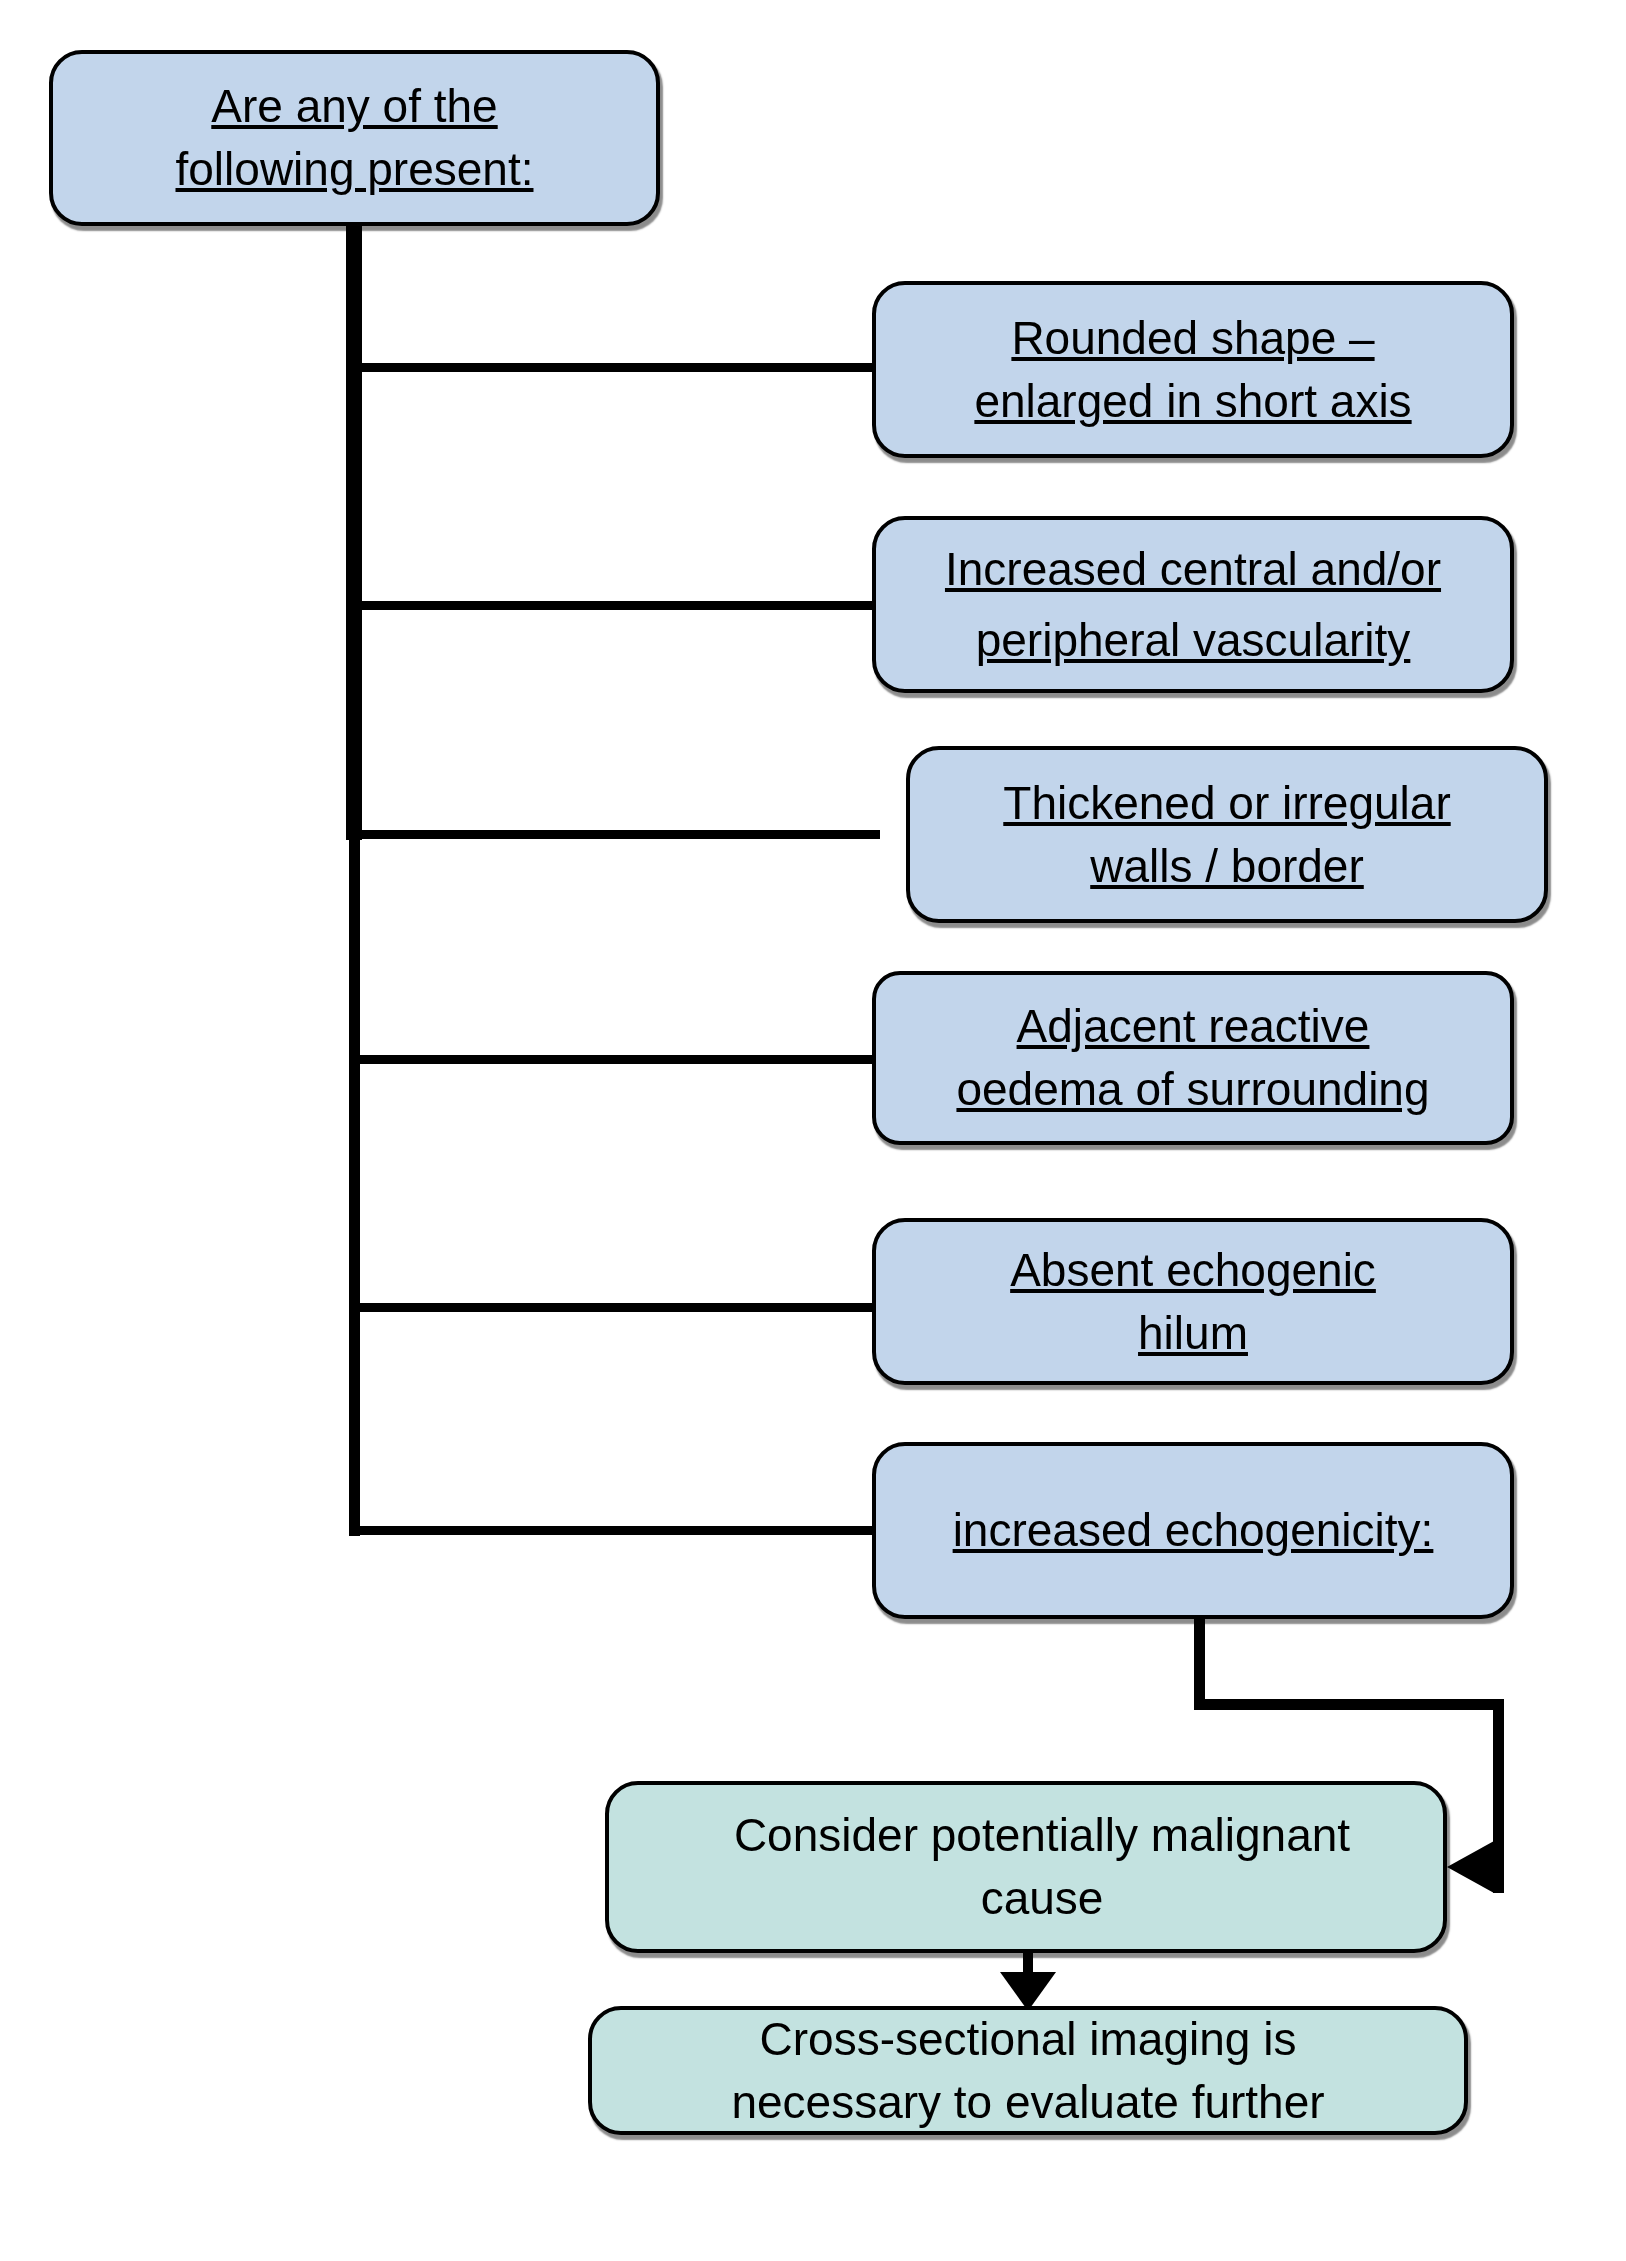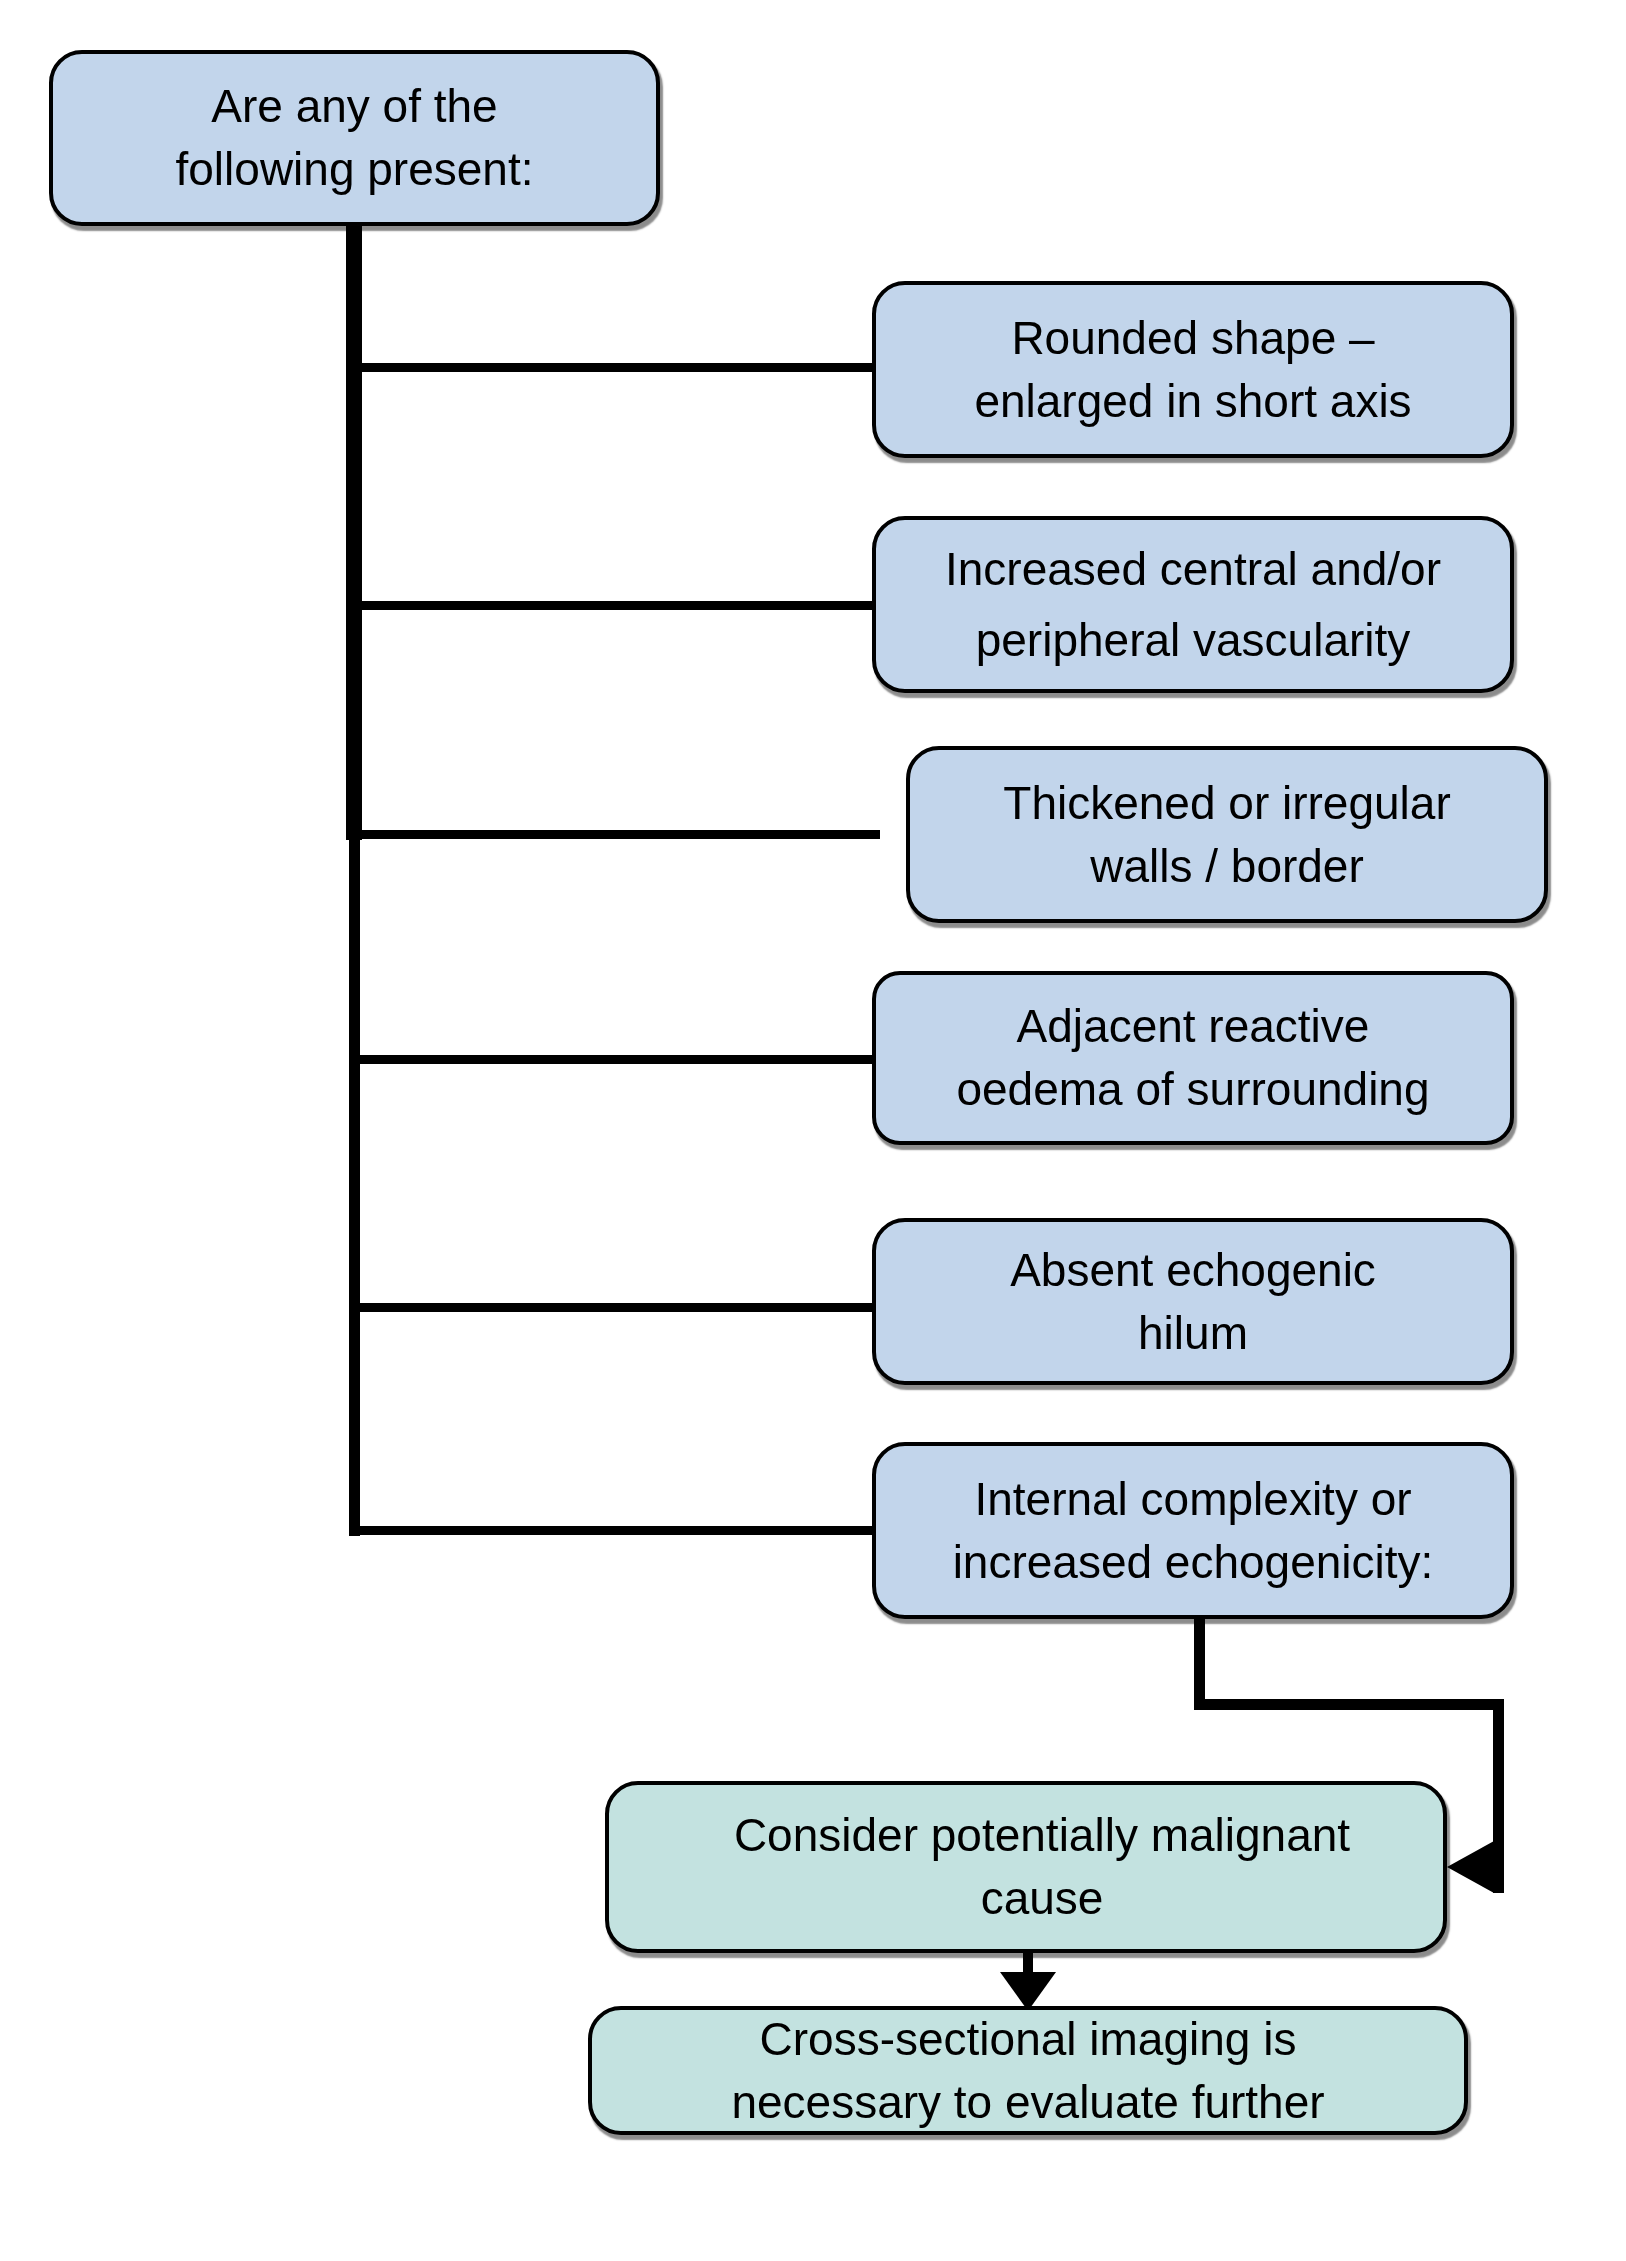--- a/index.html
+++ b/index.html
@@ -29,21 +29,21 @@
     flex-direction: column;
     justify-content: center;
     align-items: center;
     text-align: center;
     color: #000;
     font-size: 46px;
     line-height: 63px;
     box-shadow: 2.4px 4.1px 1.6px rgba(0,0,0,0.45);
   }
   .box span { white-space: nowrap; }
-  .blue { background: var(--box-blue); }
+  .blue { background: var(--box-blue); text-decoration: underline; }
   .teal { background: var(--box-teal); }
   .line {
     position: absolute;
     background: var(--line-black);
   }
   .arrow-left {
     position: absolute;
     width: 0; height: 0;
     border-top: 26px solid transparent;
     border-bottom: 26px solid transparent;
@@ -96,21 +96,20 @@
     <span>Adjacent reactive</span>
     <span>oedema of surrounding</span>
   </div>
 
   <div class="box blue" style="left:872px; top:1218px; width:642px; height:167px;">
     <span>Absent echogenic</span>
     <span>hilum</span>
   </div>
 
   <div class="box blue" style="left:872px; top:1442px; width:642px; height:177px;">
-    <span>Internal complexity or</span>
     <span>increased echogenicity:</span>
   </div>
 
   <div class="line" style="left:1194px; top:1617px; width:10.6px; height:92px;"></div>
   <div class="line" style="left:1194px; top:1699px; width:309px; height:10.6px;"></div>
   <div class="line" style="left:1493px; top:1699px; width:10.6px; height:194px;"></div>
   <div class="arrow-left" style="left:1447px; top:1841px;"></div>
 
   <div class="box teal" style="left:605px; top:1781px; width:842px; height:172px;padding-left:32px;">
     <span>Consider potentially malignant</span>

